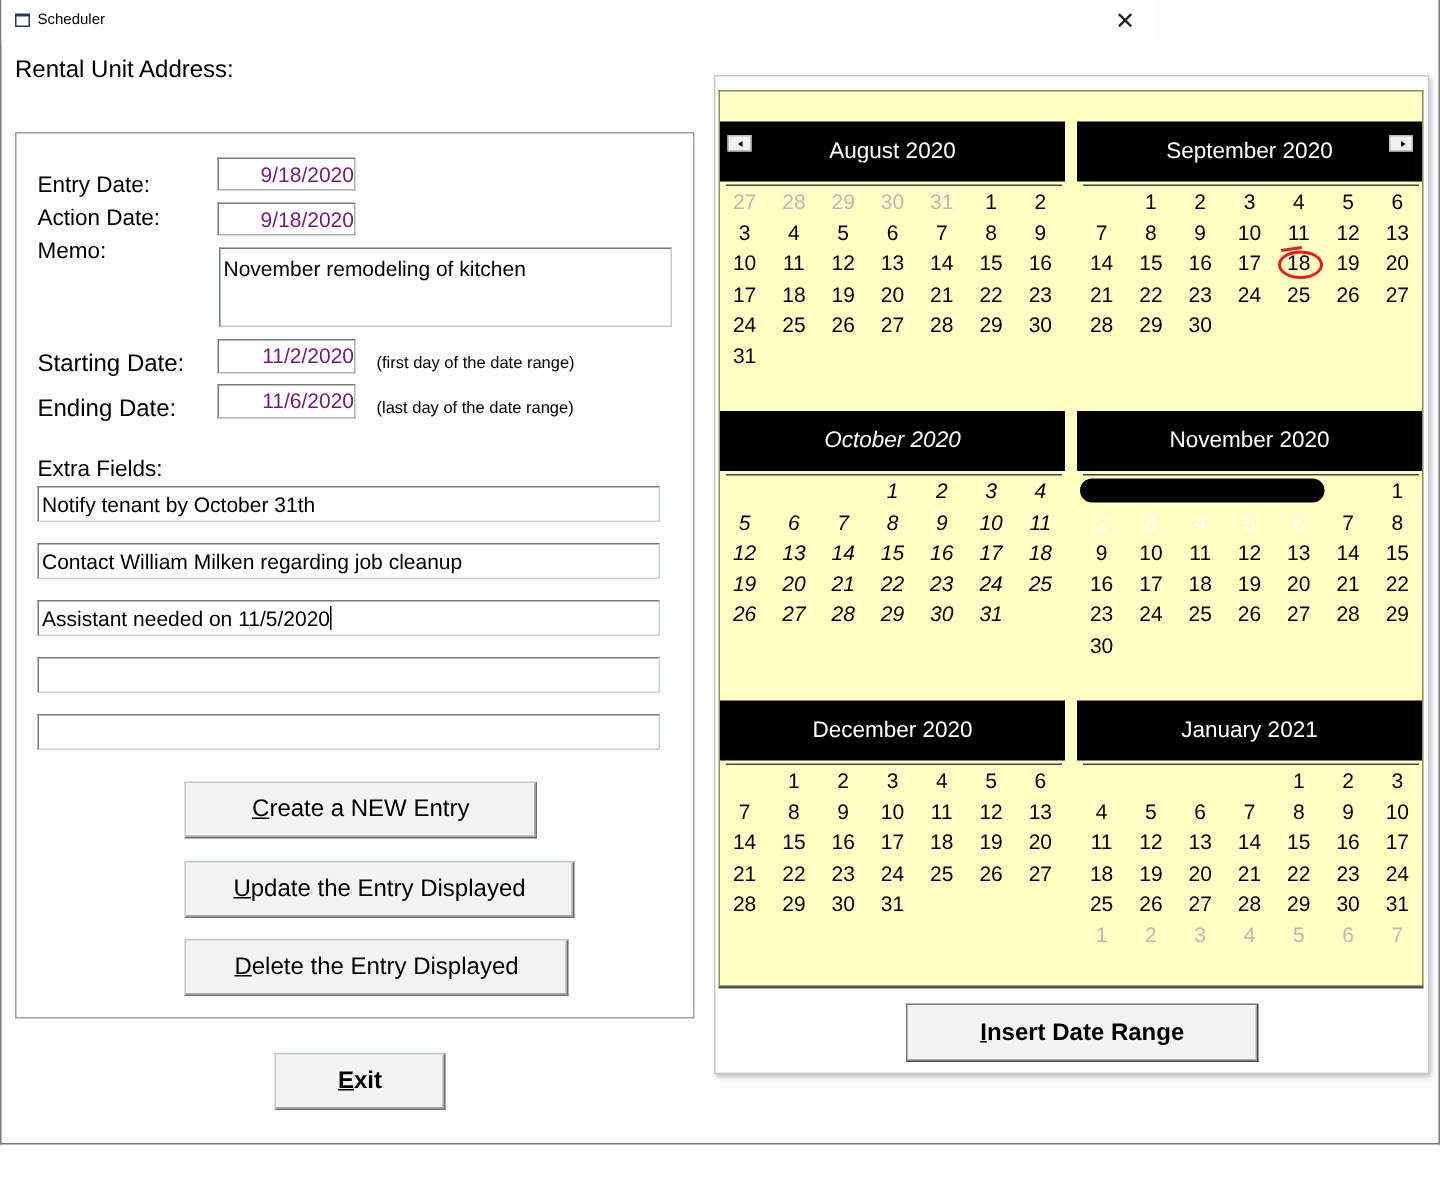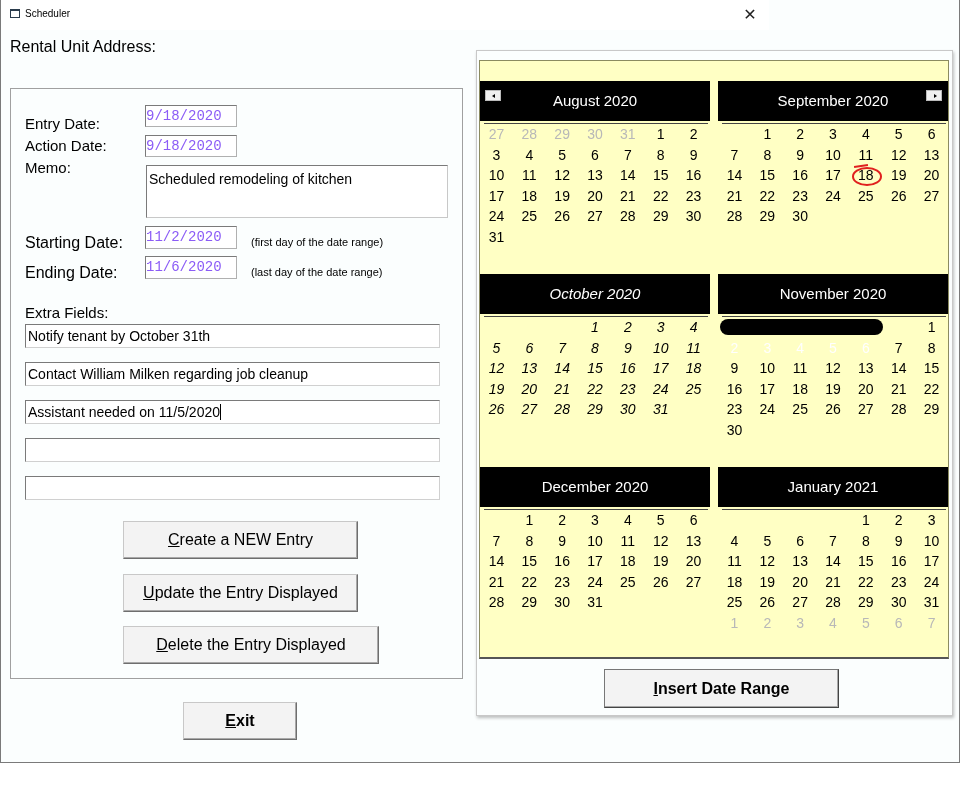--- a/index.html
+++ b/index.html
@@ -55,21 +55,21 @@
   }
 
   .group {
     position: absolute; left: 9px; top: 88px; width: 453px; height: 591px;
     border: 1px solid #a0a0a0; background: #fbfefe;
   }
 
   .tbox {
     position: absolute; background: #fff;
     border: 1px solid #7a7a7a; border-right-color: #b0b0b0; border-bottom-color: #b0b0b0;
-    font-size: 14px; color: #8b5cf6; text-align: left; line-height: 20px; font-family: Liberation Mono, monospace;
+    font-size: 14px; color: #701a75; text-align: right; line-height: 20px;
   }
   .memo {
     position: absolute; left: 145px; top: 165px; width: 302px; height: 53px;
     background: #fff; border: 1px solid #7a7a7a; border-right-color: #c8c8c8; border-bottom-color: #c8c8c8;
     font-size: 14px; padding: 5px 2px; color: #000;
   }
   .xfield {
     position: absolute; left: 24px; width: 415px; height: 24px;
     background: #fff; border: 1px solid #7a7a7a; border-right-color: #d0d0d0; border-bottom-color: #d0d0d0;
     font-size: 14px; padding: 2px 2px; color: #000; line-height: 18px;
@@ -155,39 +155,39 @@
 
   <div class="group"></div>
 
   <span class="lbl" style="left:24px;top:115px;">Entry Date:</span>
   <div class="tbox" style="left:144px;top:105px;width:92px;height:22px;">9/18/2020</div>
 
   <span class="lbl" style="left:24px;top:137px;">Action Date:</span>
   <div class="tbox" style="left:144px;top:135px;width:92px;height:22px;">9/18/2020</div>
 
   <span class="lbl" style="left:24px;top:159px;">Memo:</span>
-  <div class="memo">Scheduled remodeling of kitchen</div>
+  <div class="memo">November remodeling of kitchen</div>
 
   <span class="lbl" style="left:24px;top:234px;font-size:16px;">Starting Date:</span>
   <div class="tbox" style="left:144px;top:226px;width:92px;height:23px;">11/2/2020</div>
   <span class="lbl-sm" style="left:250px;top:236px;">(first day of the date range)</span>
 
   <span class="lbl" style="left:24px;top:264px;font-size:16px;">Ending Date:</span>
   <div class="tbox" style="left:144px;top:256px;width:92px;height:23px;">11/6/2020</div>
   <span class="lbl-sm" style="left:250px;top:266px;">(last day of the date range)</span>
 
   <span class="lbl" style="left:24px;top:304px;">Extra Fields:</span>
   <div class="xfield" style="top:324px;">Notify tenant by October 31th</div>
   <div class="xfield" style="top:362px;">Contact William Milken regarding job cleanup</div>
   <div class="xfield" style="top:400px;"><span>Assistant needed on 11/5/2020</span><span class="cursor"></span></div>
   <div class="xfield" style="top:438px;"></div>
   <div class="xfield" style="top:476px;"></div>
 
   <div class="btn" style="left:122px;top:521px;width:235px;height:38px;line-height:36px;"><u>C</u><span>reate a NEW Entry</span></div>
-  <div class="btn" style="left:122px;top:574px;width:235px;height:38px;line-height:36px;"><u>U</u><span>pdate the Entry Displayed</span></div>
+  <div class="btn" style="left:122px;top:574px;width:260px;height:38px;line-height:36px;"><u>U</u><span>pdate the Entry Displayed</span></div>
   <div class="btn" style="left:122px;top:626px;width:256px;height:38px;line-height:36px;"><u>D</u><span>elete the Entry Displayed</span></div>
 
   <div class="btn btn-bold" style="left:182px;top:702px;width:114px;height:38px;line-height:36px;"><u>E</u><span>xit</span></div>
 
   <div class="cal-frame"></div>
   <div class="cal-body">
     <div id="months">
         <div class="month" style="left: 0px; top: 0px;">
           <div class="month-header">August 2020<span class="nav-btn nav-prev" style="left: 5px;"></span></div>
           <div class="dow">

